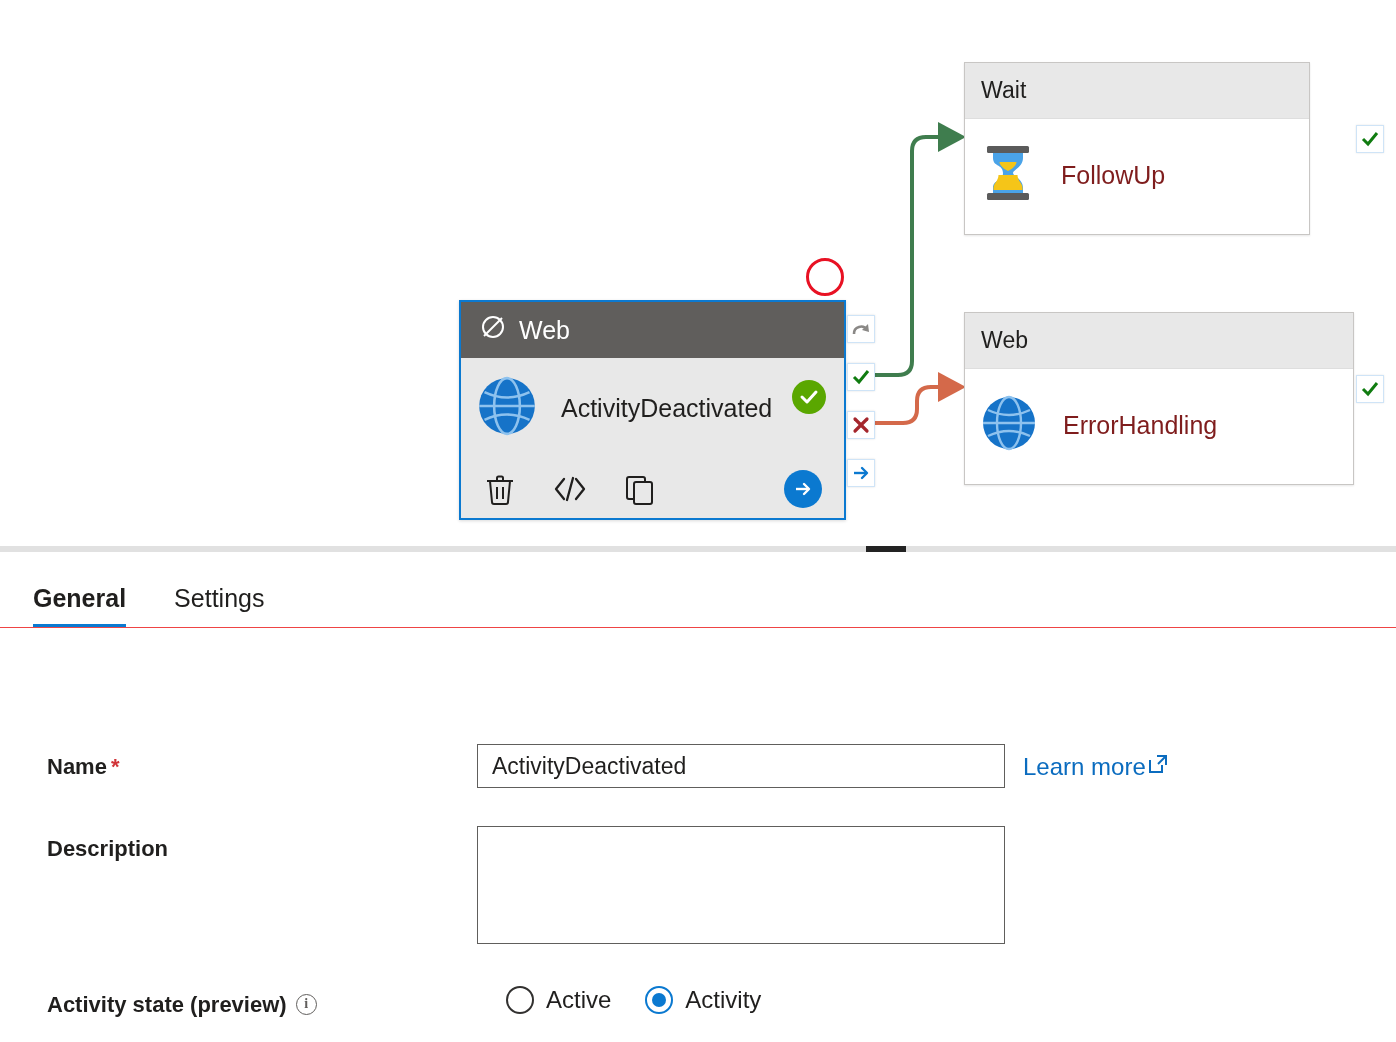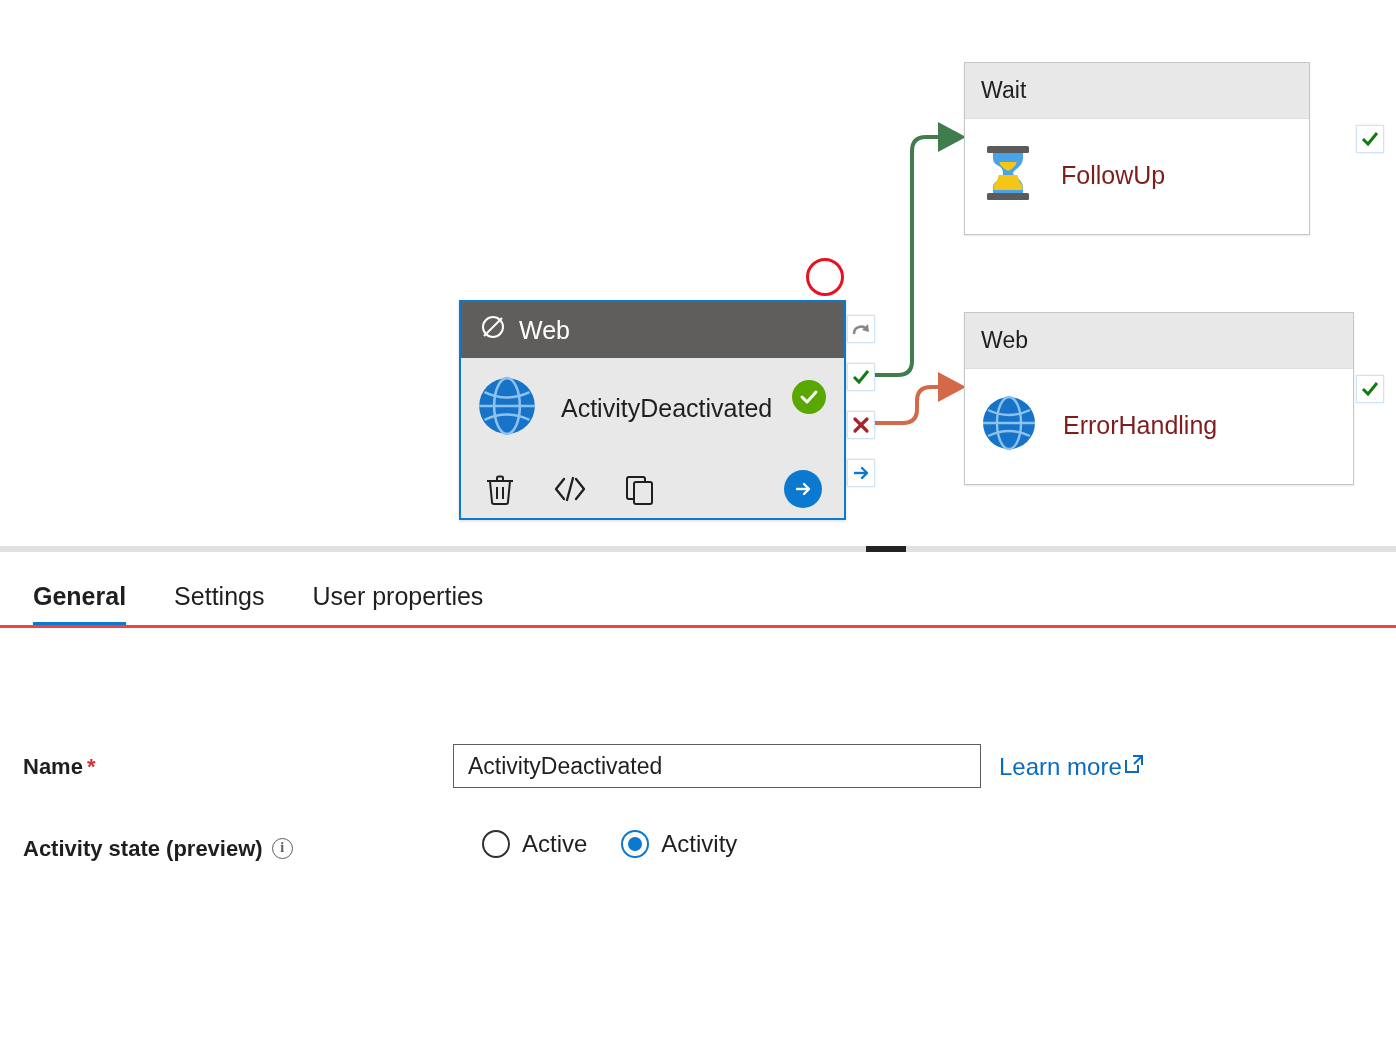--- a/index.html
+++ b/index.html
@@ -68,29 +68,29 @@
     border-radius: 50%; background: transparent;
   }
 
   
   .splitter { position: absolute; left: 0; top: 546px; width: 1396px; height: 6px; background: #e1e1e1; }
   .splitter-grip { position: absolute; left: 866px; top: 546px; width: 40px; height: 6px; background: #232323; cursor: row-resize; }
 
   
   .panel { position: absolute; left: 0; top: 552px; width: 1396px; height: 490px; background: #fff; }
   .tabs { position: relative; height: 76px; display: flex; align-items: flex-end;
-          padding-left: 33px; gap: 48px; border-bottom: 3px solid #ef4444; }
+          padding-left: 33px; gap: 48px; border-bottom: 1px solid #ef4444; }
   .tab { position: relative; font-size: 25px; color: #201f1e; padding-bottom: 14px; cursor: pointer; }
   .tab.active { font-weight: bold; }
   .tab.active::after {
     content: ""; position: absolute; left: 0; right: 0; bottom: 0; height: 3px; background: #0b79d0;
   }
 
   .form { position: relative; padding-top: 30px; }
-  .row { position: relative; display: flex; align-items: flex-start; padding-left: 23px; }
+  .row { position: relative; display: flex; align-items: flex-start; padding-left: 47px; }
   .lab { width: 430px; font-size: 22px; font-weight: bold; color: #201f1e; padding-top: 10px; }
   .req { color: #d13438; margin-left: 4px; font-weight: bold; }
   .info-i { display: inline-flex; align-items: center; justify-content: center;
             width: 21px; height: 21px; border: 1.5px solid #605e5c; border-radius: 50%;
             font-size: 14px; color: #605e5c; margin-left: 9px; vertical-align: 4px;
             font-family: "Liberation Serif", serif; }
 
   .txt {
     width: 528px; height: 44px; border: 1px solid #605e5c; background: #fff;
     font-size: 23px; color: #201f1e; padding: 0 14px; font-family: "Liberation Sans", sans-serif;
@@ -262,21 +262,20 @@
   </div>
 
   <div class="splitter"></div>
   <div class="splitter-grip"></div>
 
   <div class="panel">
 
     <div class="tabs">
       <div class="tab active">General</div>
       <div class="tab">Settings</div>
-      <div class="tab">User properties</div>
     </div>
 
     <div class="form">
 
       <div class="row" style="margin-top:86px;">
         <div class="lab">
           <span>Name</span><span class="req">*</span>
         </div>
         <input class="txt" type="text" value="ActivityDeactivated" style="">
         <div class="learn">
@@ -284,20 +283,24 @@
           <span>
             <svg width="24" height="24" viewBox="0 0 24 24">
               <path d="M4 8 v12 h12 v-7" fill="none" stroke="#0b6cbf" stroke-width="2"></path>
               <path d="M11 4 h9 v9" fill="none" stroke="#0b6cbf" stroke-width="2"></path>
               <line x1="12" y1="12" x2="20" y2="4" stroke="#0b6cbf" stroke-width="2"></line>
             </svg>
           </span>
         </div>
       </div>
 
+      <div class="row" style="margin-top:38px;">
+        <div class="lab">Description</div>
+        <textarea class="ta" placeholder="" style=""></textarea>
+      </div>
 
       <div class="row" style="margin-top:38px;">
         <div class="lab">
           <span>Activity state (preview)</span><span class="info-i">i</span>
         </div>
         <div class="radios">
           <div class="radio">
             <span class="rdot"></span>
             <span class="rlabel">Active</span>
           </div>

